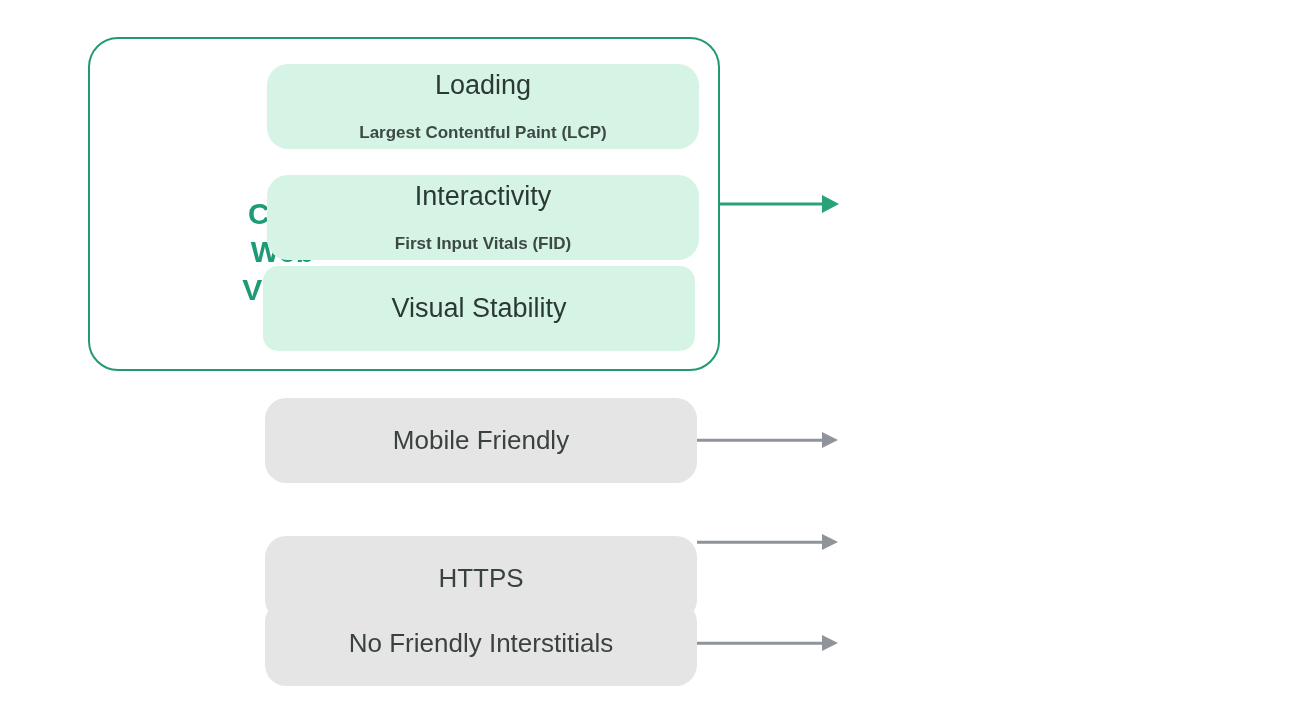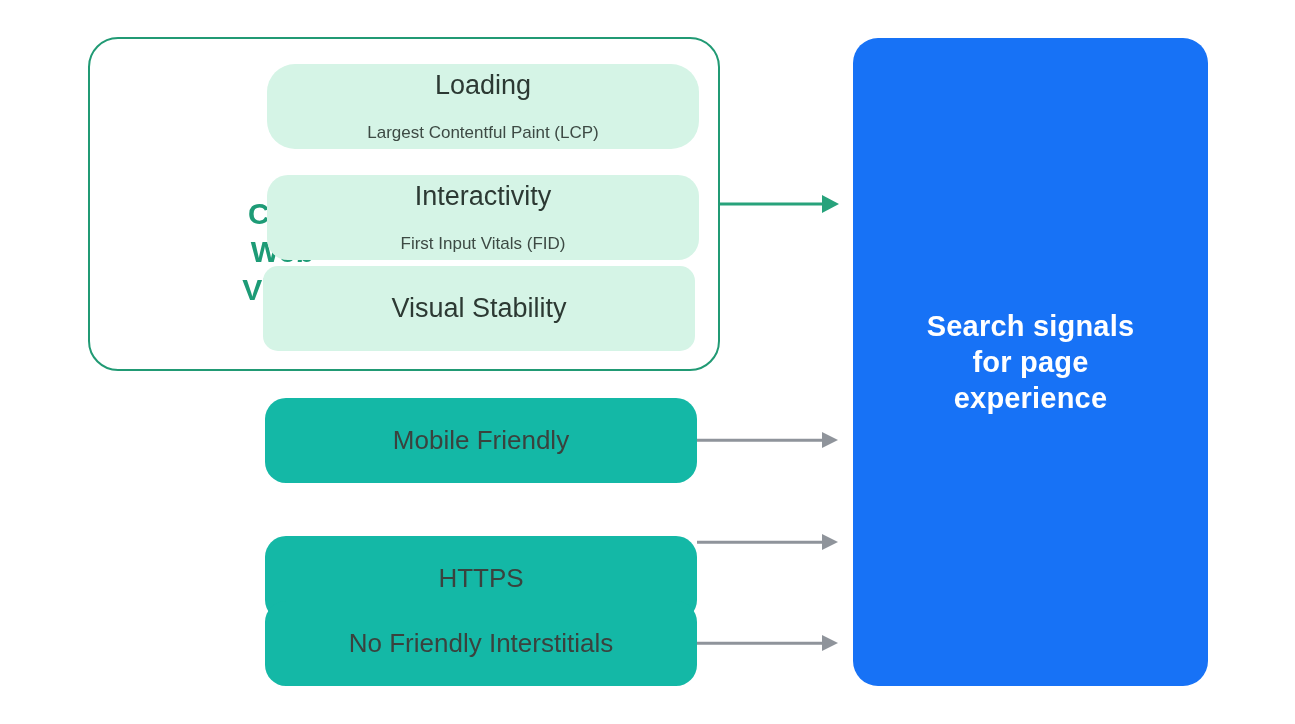--- a/index.html
+++ b/index.html
@@ -48,39 +48,39 @@
     width: 432px;
     height: 85px;
     border-radius: 21px;
     display: flex;
     flex-direction: column;
     align-items: center;
     justify-content: center;
     box-sizing: border-box;
   }
   .pill-green { background: #d5f4e6; }
-  .pill-gray  { background: #14b8a6; }
+  .pill-gray  { background: #e5e5e5; }
 
   .pill-metric-1 { top: 62px; }
   .pill-metric-2 { top: 163px; }
   .pill-metric-3 { top: 264px; }
 
   .pill-signal-1 { top: 398px; }
   .pill-signal-2 { top: 500px; margin-top: 36px; }
   .pill-signal-3 { top: 601px; }
 
   .pill-title {
     font-size: 27px;
     font-weight: 500;
     color: #2c3933;
     line-height: 31px;
   }
   .pill-sub {
     font-size: 17px;
-    font-weight: 400;
+    font-weight: 700;
     color: #3d4a44;
     line-height: 23px;
     margin-top: 20px;
   }
   .signal-label {
     font-size: 26px;
     font-weight: 500;
     color: #3a423e;
   }
 
@@ -147,21 +147,21 @@
 
 <div class="canvas">
 
   <div class="cwv-box">
     <div class="cwv-label">
       <div>Core</div>
       <div>Web</div>
       <div>Vitals</div>
     </div>
 
-    <div class="pill pill-green pill-metric-1" style="top:25px;left:177px;border-radius:28px;">
+    <div class="pill pill-green pill-metric-1" style="top:25px;left:177px;">
       <div class="pill-title">Loading</div>
       <div class="pill-sub">Largest Contentful Paint (LCP)</div>
     </div>
     <div class="pill pill-green pill-metric-2" style="top:136px;left:177px;">
       <div class="pill-title">Interactivity</div>
       <div class="pill-sub">First Input Vitals (FID)</div>
     </div>
     <div class="pill pill-green pill-metric-3" style="top:227px;left:173px;border-radius:15px;">
       <div class="pill-title">Visual Stability</div>
     </div>
@@ -187,21 +187,14 @@
   </div>
   <div class="arrow arrow-gray arrow-gray-2">
     <span class="shaft"></span>
     <span class="head"></span>
   </div>
   <div class="arrow arrow-gray arrow-gray-3">
     <span class="shaft"></span>
     <span class="head"></span>
   </div>
 
-  <div class="result-box">
-    <div class="result-text">
-      <div>Search signals</div>
-      <div>for page</div>
-      <div>experience</div>
-    </div>
-  </div>
 
 </div>
 
 </body></html>

